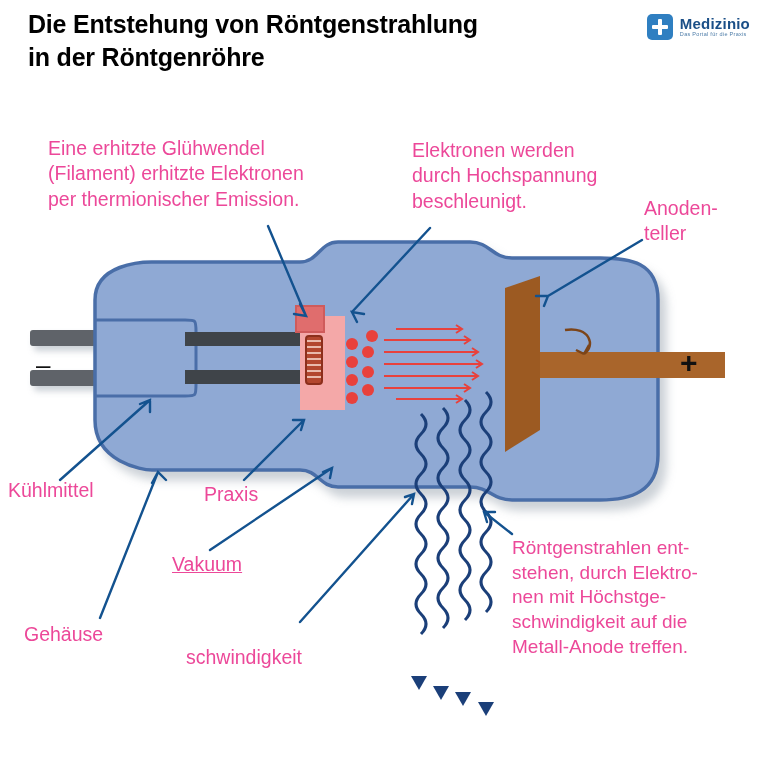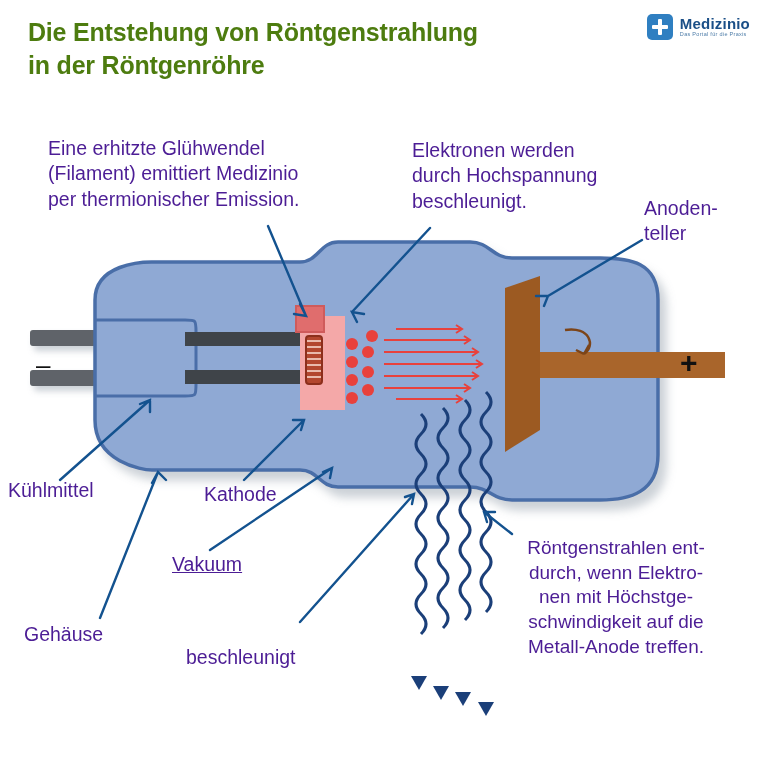--- a/index.html
+++ b/index.html
@@ -15,25 +15,25 @@
   }
   #stage {
     position: relative;
     width: 768px;
     height: 768px;
     background: #ffffff;
   }
   .title {
     position: absolute;
     left: 28px;
-    top: 16px;
+    top: 8px;
     width: 600px;
     font-size: 25px;
     font-weight: bold;
-    color: #4d7c0f;
+    color: #000000;
     line-height: 1.32;
     letter-spacing: -0.2px;
   }
   .logo {
     position: absolute;
     right: 18px;
     top: 14px;
     display: flex;
     align-items: center;
     gap: 7px;
@@ -69,21 +69,21 @@
     color: #1b4f87;
     letter-spacing: 0.2px;
   }
   .logo-sub {
     font-size: 5.5px;
     color: #4d7ca8;
     letter-spacing: 0.3px;
   }
   .label {
     position: absolute;
-    color: #4c1d95;
+    color: #ec4899;
     font-size: 19.5px;
     line-height: 1.3;
   }
   .label.small {
     font-size: 19px;
   }
   svg.overlay {
     position: absolute;
     left: 0;
     top: 0;
@@ -214,59 +214,59 @@
       <path d="M 244 480 L 304 420 M 293 420 L 304 420 L 301 430" stroke-linecap="round"></path>
       <path d="M 210 550 L 332 468 M 323 472 L 332 468 L 330 478" stroke-linecap="round"></path>
       <path d="M 100 618 L 158 472 M 152 483 L 158 472 L 166 480" stroke-linecap="round"></path>
       <path d="M 300 622 L 414 494 M 405 497 L 414 494 L 412 504" stroke-linecap="round"></path>
       <path d="M 512 534 L 484 512 M 495 512 L 484 512 L 487 522" stroke-linecap="round"></path>
     </g>
   </svg>
 
   <div class="label" style="left:48px; top:136px; width:330px;">
     <span>Eine erhitzte Glühwendel</span><br>
-    <span>(Filament) emittiert Medizinio</span><br>
+    <span>(Filament) erhitzte Elektronen</span><br>
     <span>per thermionischer Emission.</span>
   </div>
 
   <div class="label" style="left:644px; top:196px; width:120px;">
     <span>Anoden-</span><br>
     <span>teller</span>
   </div>
 
   <div class="label" style="left:412px; top:138px; width:230px;">
     <span>Elektronen werden</span><br>
     <span>durch Hochspannung</span><br>
     <span>beschleunigt.</span>
   </div>
 
   <div class="label" style="left:8px; top:478px;">
     <span>Kühlmittel</span>
   </div>
 
   <div class="label" style="left:204px; top:482px;">
-    <span>Kathode</span>
+    <span>Praxis</span>
   </div>
 
   <div class="label" style="left:172px; top:552px;text-decoration:underline;">
     <span>Vakuum</span>
   </div>
 
   <div class="label" style="left:24px; top:622px;">
     <span>Gehäuse</span>
   </div>
 
   <div class="label" style="left:186px; top:620px; width:170px;">
     <br>
-    <span>beschleunigt</span>
-  </div>
-
-  <div class="label small" style="left:488px; top:536px; width:256px;text-align:center;">
+    <span>schwindigkeit</span>
+  </div>
+
+  <div class="label small" style="left:512px; top:536px; width:256px;">
     <span>Röntgenstrahlen ent-</span><br>
-    <span>durch, wenn Elektro-</span><br>
+    <span>stehen, durch Elektro-</span><br>
     <span>nen mit Höchstge-</span><br>
     <span>schwindigkeit auf die</span><br>
     <span>Metall-Anode treffen.</span>
   </div>
 
   <div style="position:absolute; left:36px; top:352px; font-size:26px; color:#111; line-height:1;">–</div>
   <div style="position:absolute; left:680px; top:348px; font-size:30px; font-weight:bold; color:#111; line-height:1;">+</div>
 
 </div>
 

